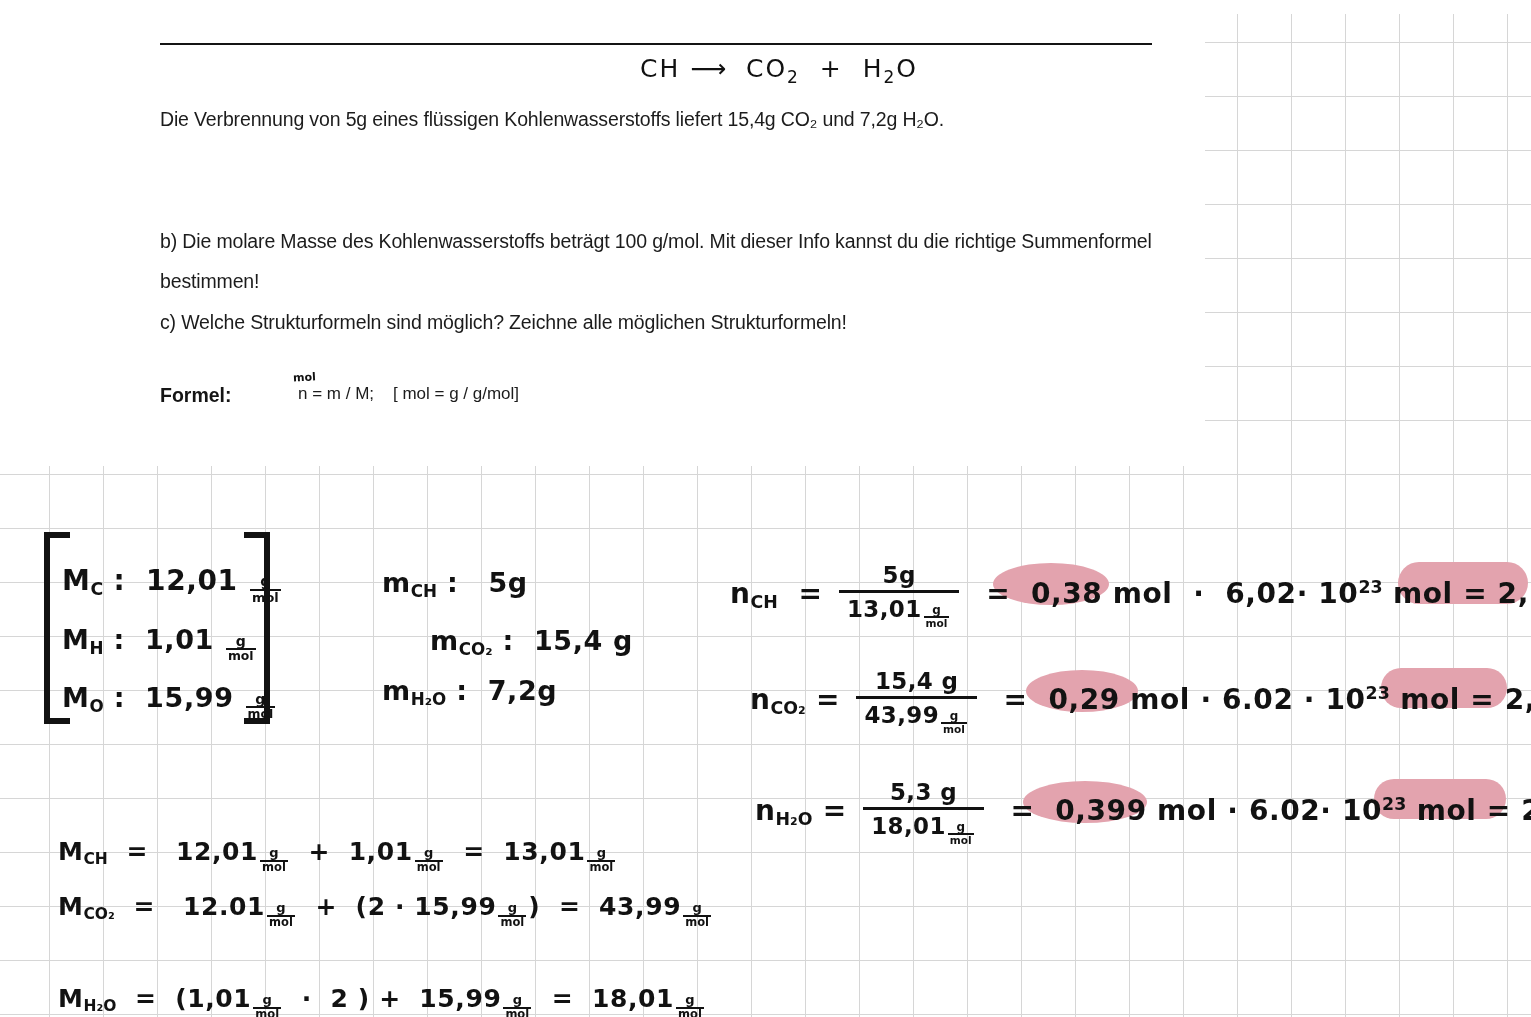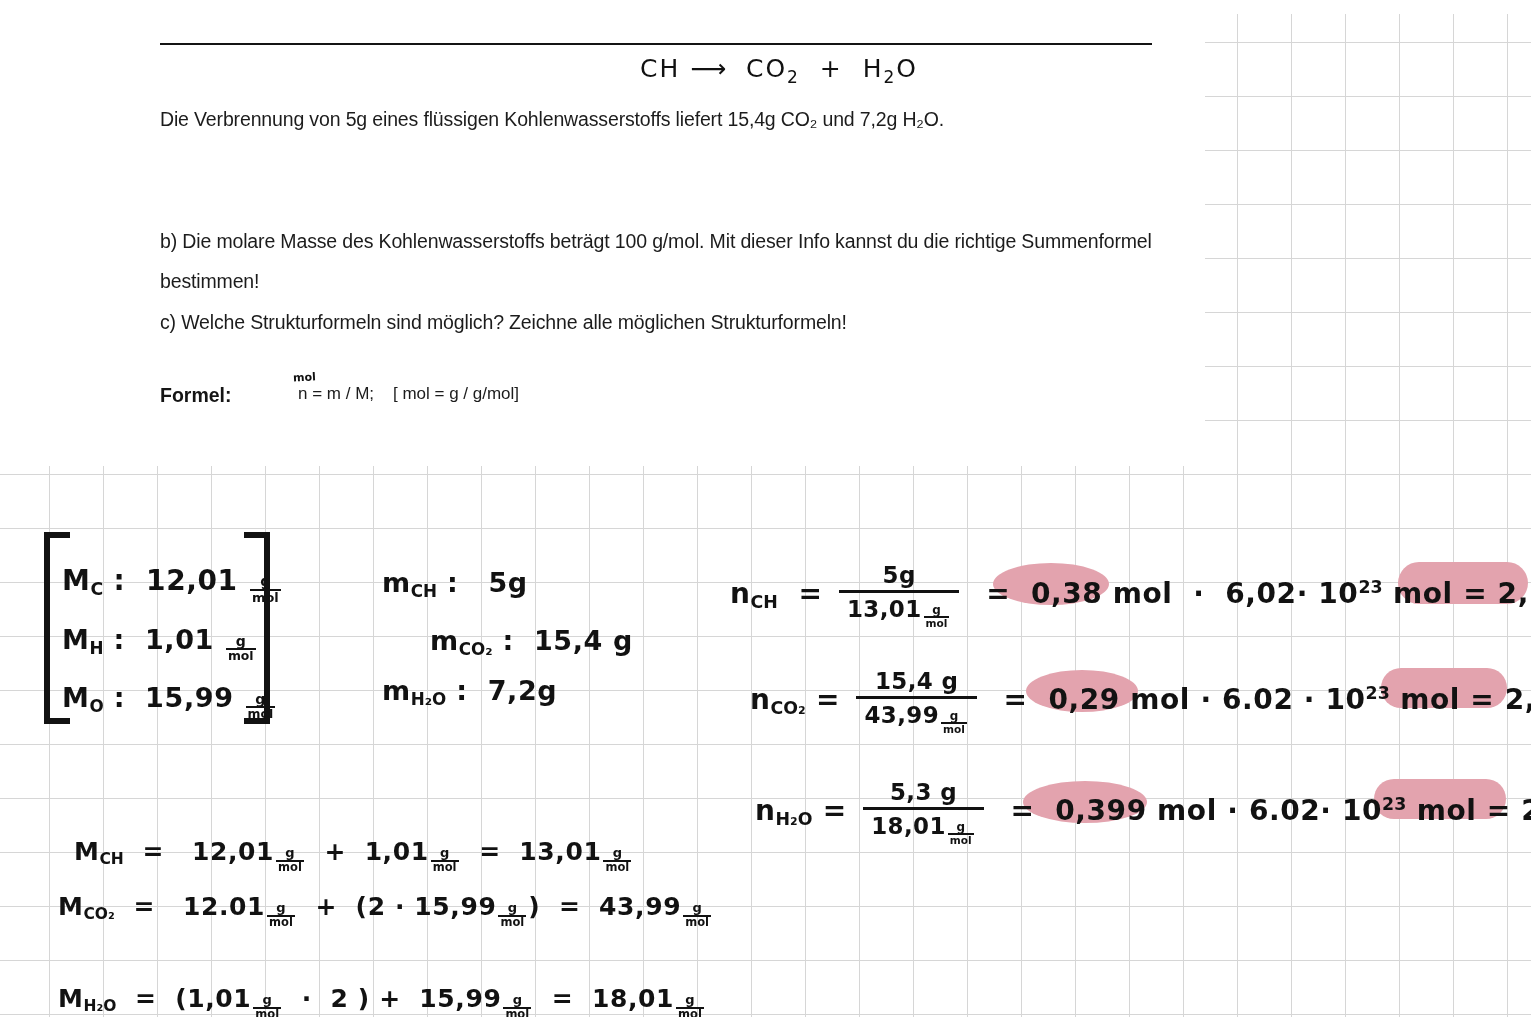--- a/index.html
+++ b/index.html
@@ -334,21 +334,21 @@
     &nbsp;<span>=</span>
     &nbsp;<span>0,399</span>
     <span>mol</span>
     <span>·</span>
     <span>6.02· 10</span><span class="sp">23</span>
     <span>mol</span>
     <span>=</span>
     <span>2.4 · 10</span>
   </div>
 
-  <div class="hw" style="left:58px; top:837px; font-size:25px;margin-left:16px;">
+  <div class="hw" style="left:58px; top:837px; font-size:25px;">
     <span>M</span><span class="sb">CH</span>
     &nbsp;<span>=</span>
     &nbsp;&nbsp;<span>12,01</span><span class="frac"><span class="num">g</span><span class="den">mol</span></span>
     &nbsp;<span>+</span>
     &nbsp;<span>1,01</span><span class="frac"><span class="num">g</span><span class="den">mol</span></span>
     &nbsp;<span>=</span>
     &nbsp;<span>13,01</span><span class="frac"><span class="num">g</span><span class="den">mol</span></span>
   </div>
 
   <div class="hw" style="left:58px; top:892px; font-size:25px;">

